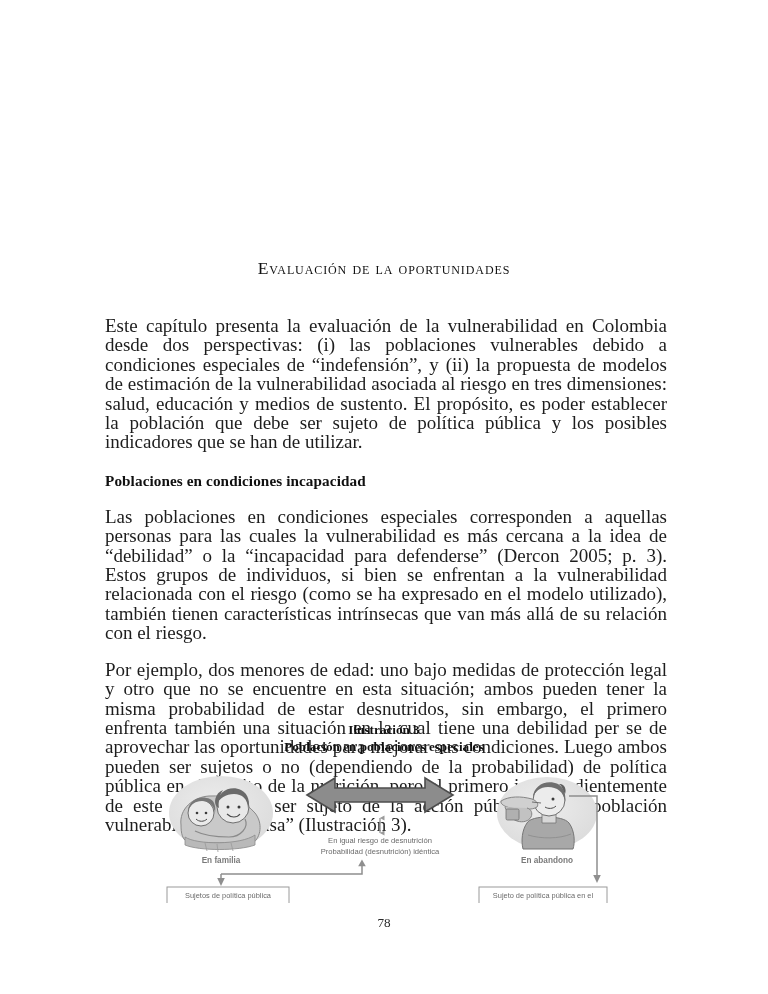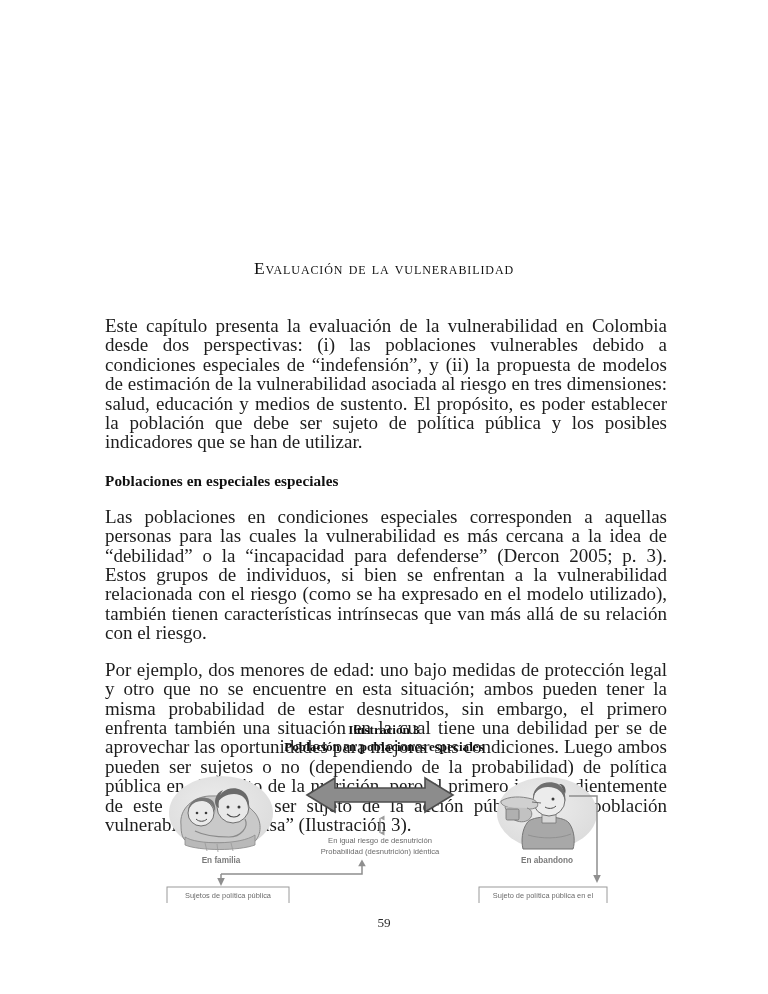--- a/index.html
+++ b/index.html
@@ -115,27 +115,27 @@
     text-align: center;
     font-size: 13.2px;
     color: #2a2a2a;
   }
 </style>
 </head>
 <body>
 
 <div class="page">
 
-  <div class="chapter-title">Evaluación de la vulnerabilidad</div>
+  <div class="chapter-title">Evaluación de la oportunidades</div>
 
   <div class="content">
 
     <p class="body-par">Este capítulo presenta la evaluación de la vulnerabilidad en Colombia desde dos perspectivas: (i) las poblaciones vulnerables debido a condiciones especiales de “indefensión”, y (ii) la propuesta de modelos de estimación de la vulnerabilidad asociada al riesgo en tres dimensiones: salud, educación y medios de sustento. El propósito, es poder establecer la población que debe ser sujeto de política pública y los posibles indicadores que se han de utilizar.</p>
 
-    <h2 class="section-heading">Poblaciones en especiales especiales</h2>
+    <h2 class="section-heading">Poblaciones en condiciones incapacidad</h2>
 
     <p class="body-par">Las poblaciones en condiciones especiales corresponden a aquellas personas para las cuales la vulnerabilidad es más cercana a la idea de “debilidad” o la “incapacidad para defenderse” (Dercon 2005; p. 3). Estos grupos de individuos, si bien se enfrentan a la vulnerabilidad relacionada con el riesgo (como se ha expresado en el modelo utilizado), también tienen características intrínsecas que van más allá de su relación con el riesgo.</p>
 
     <p class="body-par">Por ejemplo, dos menores de edad: uno bajo medidas de protección legal y otro que no se encuentre en esta situación; ambos pueden tener la misma probabilidad de estar desnutridos, sin embargo, el primero enfrenta también una situación en la cual tiene una debilidad per se de aprovechar las oportunidades para mejorar sus condiciones. Luego ambos pueden ser sujetos o no (dependiendo de la probabilidad) de política pública en el ámbito de la nutrición, pero el primero independientemente de este hecho debe ser sujeto de la acción pública como población vulnerable o “indefensa” (Ilustración 3).</p>
   </div>
 
   <div class="figure-block">
 
     <div class="figure-caption">Ilustración 3</div>
     <div class="figure-caption">Población en poblaciones especiales</div>
@@ -258,15 +258,15 @@
         <g>
           <rect x="330" y="124" width="128" height="26" fill="#ffffff" stroke="#9a9a9a" stroke-width="1"></rect>
           <text class="dgm-box-text" x="394" y="135" text-anchor="middle">Sujeto de política pública en el</text>
           <text class="dgm-box-text" x="394" y="145" text-anchor="middle">ámbito de la “indefensión”</text>
         </g>
 
       </svg>
     </div>
   </div>
 
-  <div class="page-number">59</div>
+  <div class="page-number">78</div>
 
 </div>
 
 </body></html>

